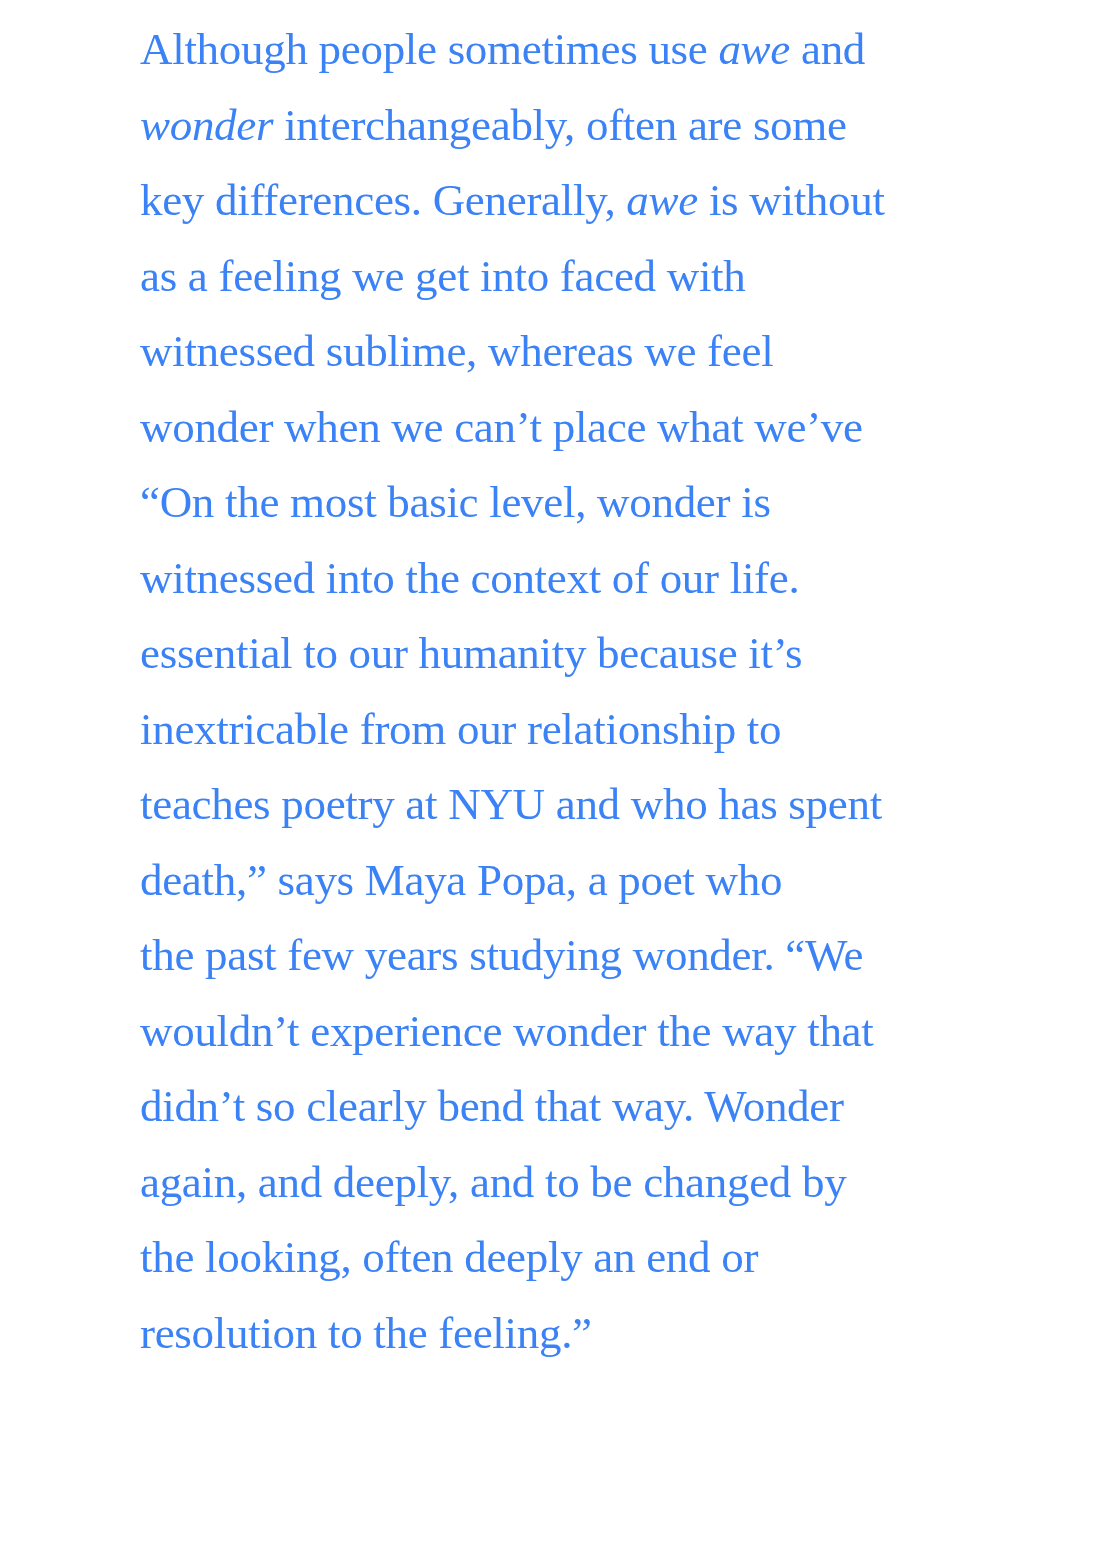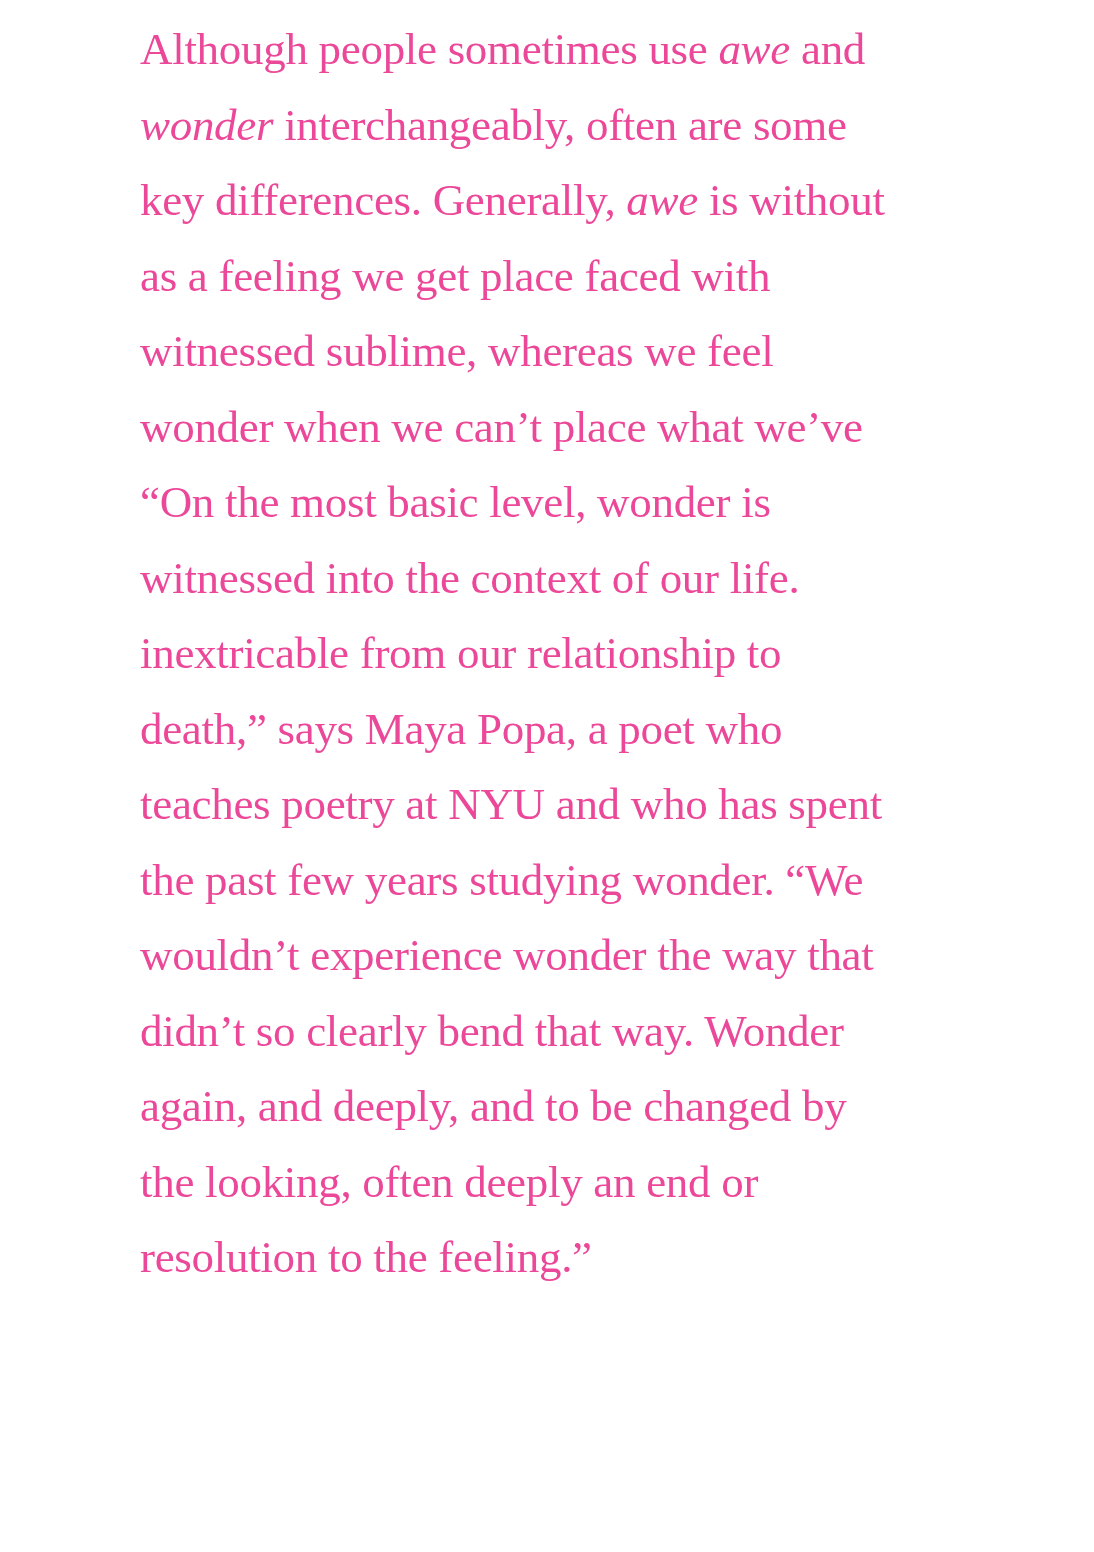--- a/index.html
+++ b/index.html
@@ -14,48 +14,49 @@
       position: relative;
     }
     .article {
       position: absolute;
       left: 140px;
       top: 12px;
       width: 900px;
       font-family: "Liberation Serif", "DejaVu Serif", serif;
       font-size: 45px;
       line-height: 75.5px;
-      color: #ec4899;
+      color: #3b82f6;
       letter-spacing: -0.3px;
     }
     .line {
       display: block;
       white-space: nowrap;
       height: 75.5px;
     }
     .line i {
       font-style: italic;
     }
   </style>
 </head>
 <body>
 
 <div class="article">
   <p style="margin:0">
     <span class="line"><span>Although people sometimes use </span><i>awe</i><span> and</span></span>
     <span class="line"><i>wonder</i><span> interchangeably, often are some</span></span>
     <span class="line"><span>key differences. Generally, </span><i>awe</i><span> is without</span></span>
-    <span class="line"><span>as a feeling we get place faced with</span></span>
+    <span class="line"><span>as a feeling we get into faced with</span></span>
     <span class="line"><span>witnessed sublime, whereas we feel</span></span>
     <span class="line"><span>wonder when we can’t place what we’ve</span></span>
     <span class="line"><span>“On the most basic level, wonder is</span></span>
     <span class="line"><span>witnessed into the context of our life.</span></span>
+    <span class="line"><span>essential to our humanity because it’s</span></span>
     <span class="line"><span>inextricable from our relationship to</span></span>
+    <span class="line"><span>teaches poetry at NYU and who has spent</span></span>
     <span class="line"><span>death,” says Maya Popa, a poet who</span></span>
-    <span class="line"><span>teaches poetry at NYU and who has spent</span></span>
     <span class="line"><span>the past few years studying wonder. “We</span></span>
     <span class="line"><span>wouldn’t experience wonder the way that</span></span>
     <span class="line"><span>didn’t so clearly bend that way. Wonder</span></span>
     <span class="line"><span>again, and deeply, and to be changed by</span></span>
     <span class="line"><span>the looking, often deeply an end or</span></span>
     <span class="line"><span>resolution to the feeling.”</span></span>
   </p>
 </div>
 
 </body></html>

